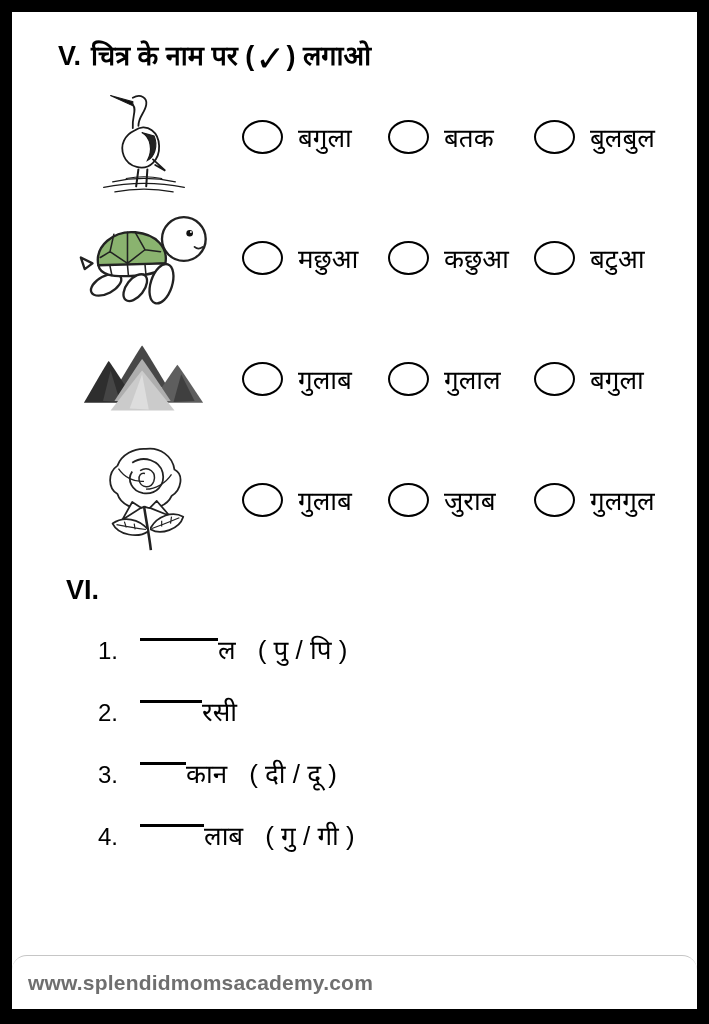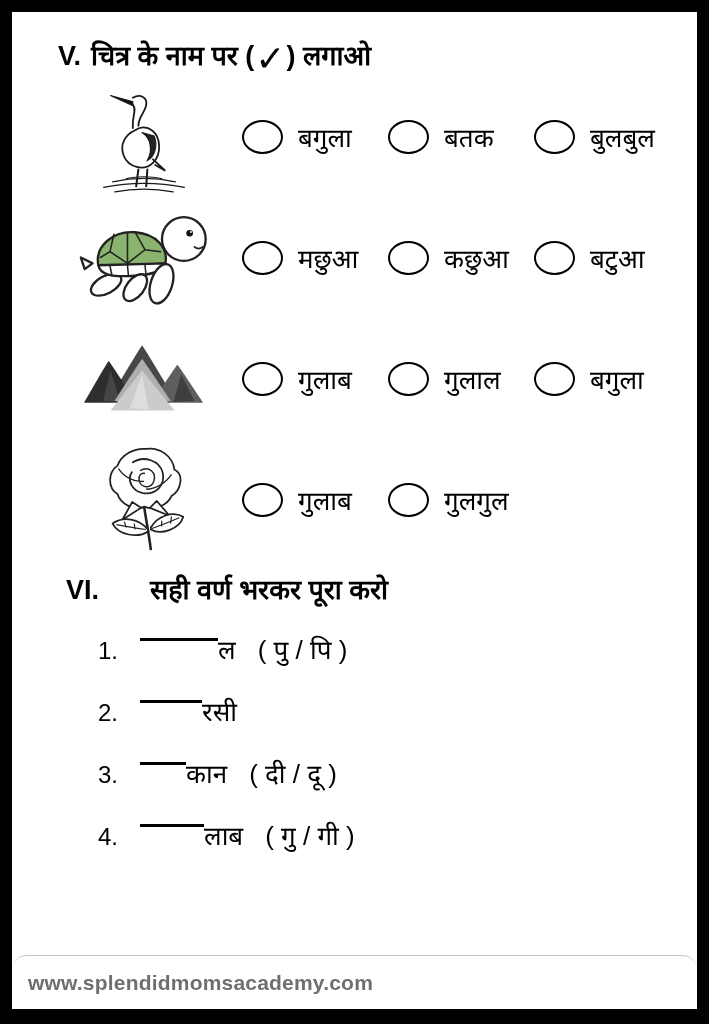--- a/index.html
+++ b/index.html
@@ -13,21 +13,21 @@
     font-family:"Liberation Sans",sans-serif;
     color:#000;
     overflow:hidden;
   }
   .content{flex:1;display:flex;flex-direction:column;padding:22px 18px 0 34px;}
   
   .sec-heading{font-size:27px;font-weight:700;display:flex;align-items:center;line-height:1.2;}
   .sec-heading .sec-num{margin-right:10px;}
   .check{font-size:36px;font-weight:400;line-height:0;position:relative;top:3px;margin:0 1px;}
   .heading-v{margin:6px 0 4px 12px;}
-  .heading-vi{margin:14px 0 26px 20px;gap:45px;}
+  .heading-vi{margin:14px 0 26px 20px;}
   
   .match-row{display:flex;align-items:center;height:121px;}
   .img-cell{width:196px;display:flex;justify-content:center;align-items:center;flex:0 0 auto;}
   .options{display:flex;align-items:center;flex:1;}
   .option{display:flex;align-items:center;gap:15px;width:146px;flex:0 0 auto;}
   .option:last-child{width:auto;text-align:right;}
   .oval{width:37px;height:30px;border:2.5px solid #000;border-radius:50%;background:#fff;flex:0 0 auto;cursor:pointer;}
   .opt-label{font-size:26px;white-space:nowrap;}
   
   .fill-list{margin-left:52px;}
@@ -167,28 +167,31 @@
           <path d="M86,74 C77,78 66,82 58,85 M78,73 L77,80 M68,77 L68,83" fill="none" stroke-width="1.2"></path>
         </svg>
       </div>
       <div class="options">
         <div class="option">
           <div class="oval"></div>
           <span class="opt-label">गुलाब</span>
         </div>
         <div class="option">
           <div class="oval"></div>
+          <span class="opt-label">जुराब</span>
+        </div>
+        <div class="option">
+          <div class="oval"></div>
           <span class="opt-label">गुलगुल</span>
         </div>
       </div>
     </div>
 
     <div class="sec-heading heading-vi">
       <span class="sec-num" style="margin-right:6px;">VI.</span>
-      <span>सही वर्ण भरकर पूरा करो</span>
     </div>
 
     <div class="fill-list">
       <div class="fill-item">
         <span class="fill-num">1.</span>
         <span class="blank" style="width:78px;"></span>
         <span class="word">ल</span>
         <span class="choices">( पु / पि )</span>
       </div>
       <div class="fill-item">

